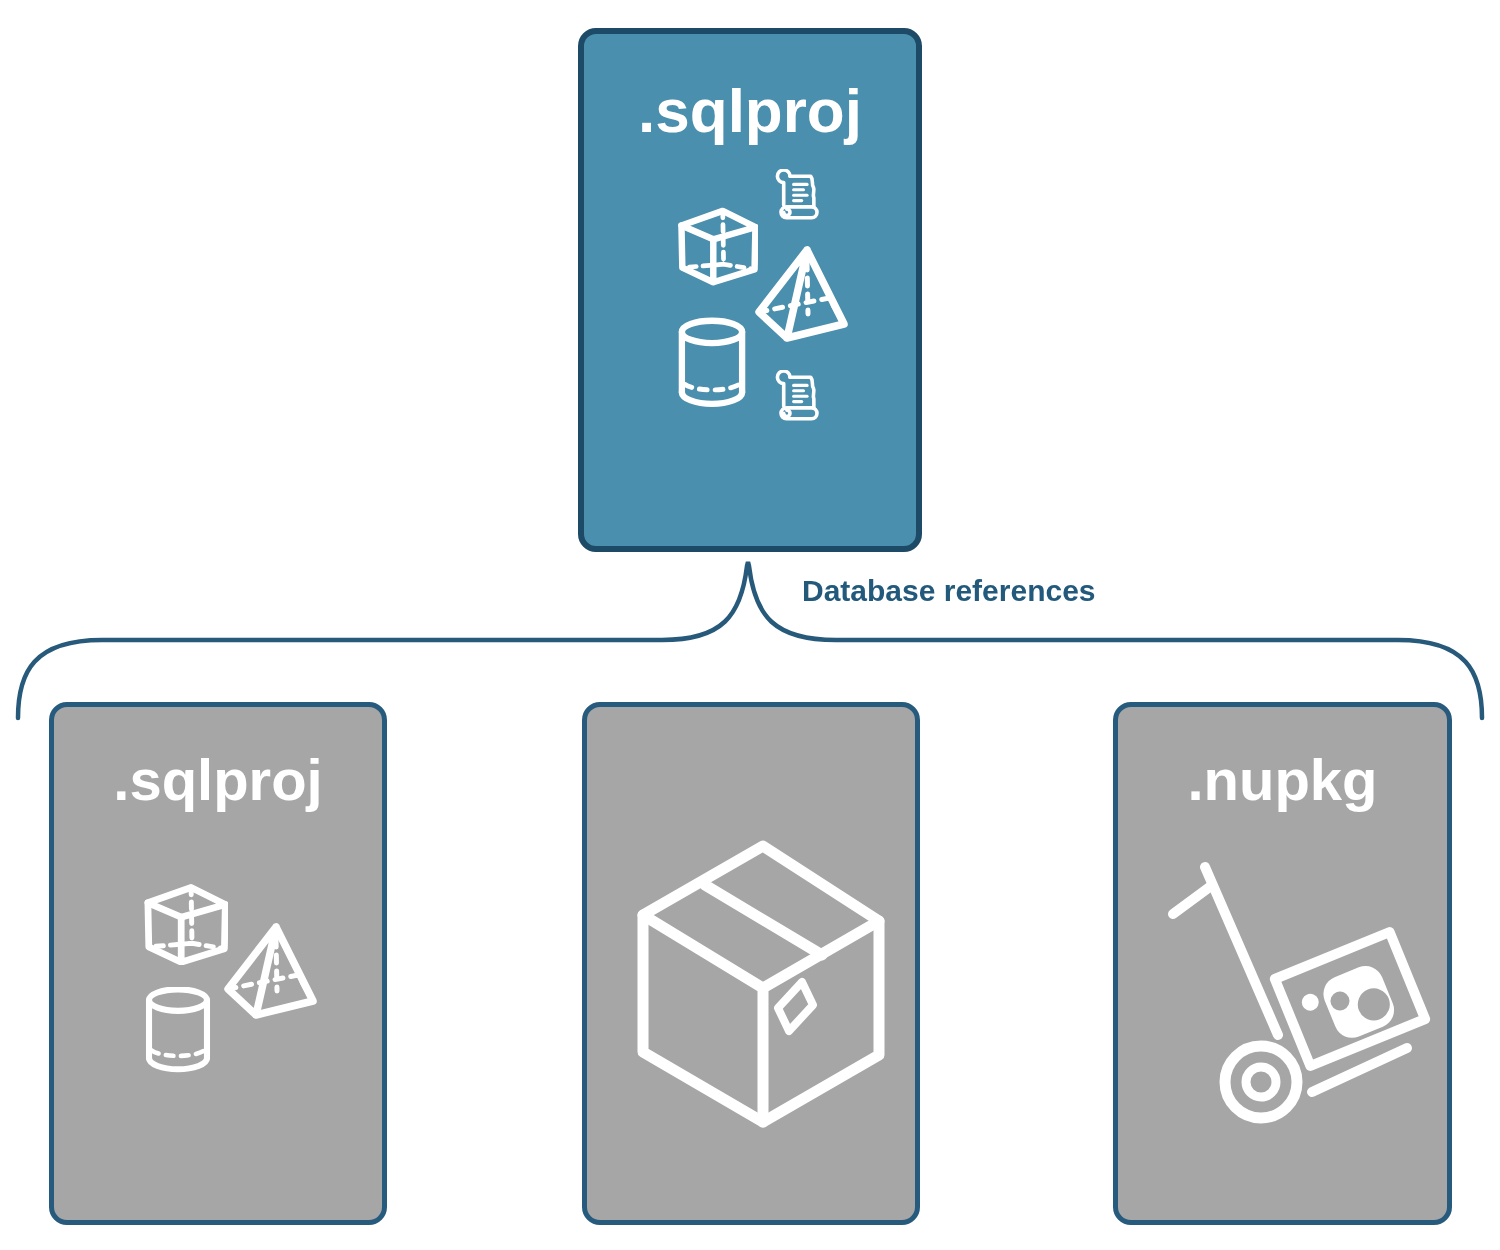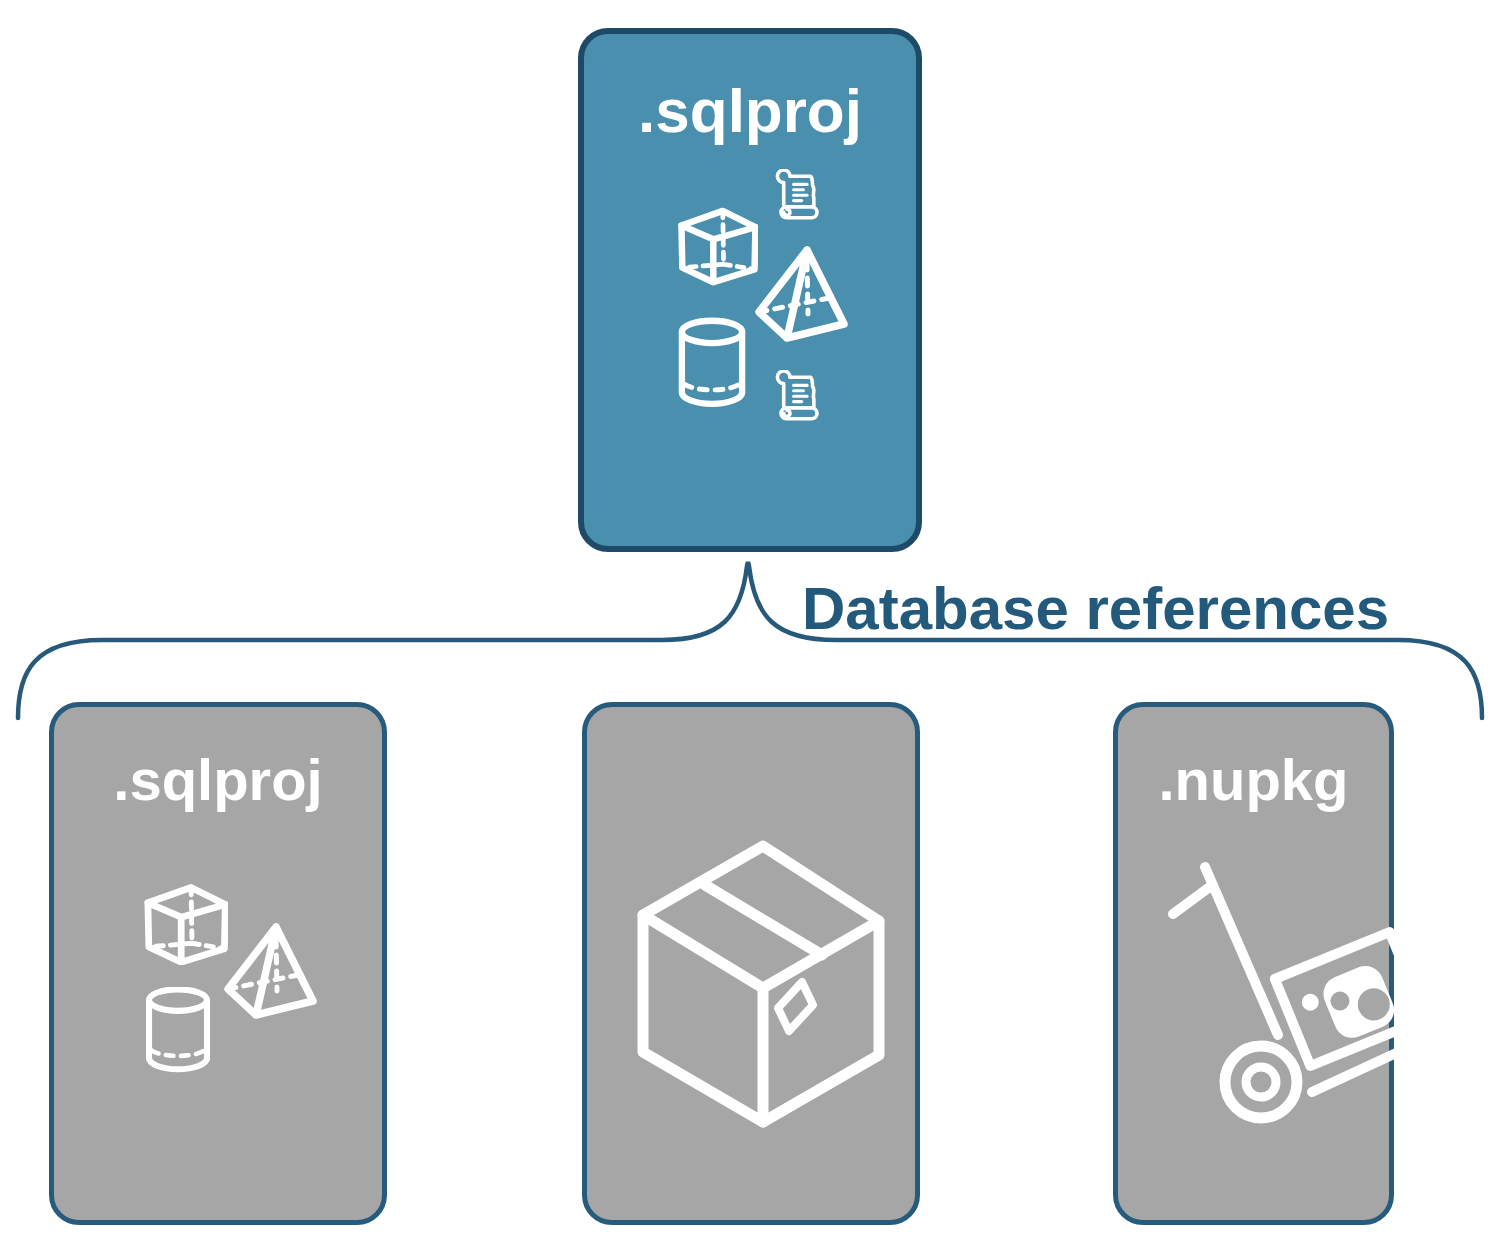--- a/index.html
+++ b/index.html
@@ -1,43 +1,43 @@
 <!DOCTYPE html>
 <html><head>
 <meta charset="utf-8">
 <style>
   html,body{margin:0;padding:0;background:#ffffff;}
   .canvas{
     position:relative;width:1500px;height:1250px;background:#ffffff;
     font-family:"Liberation Sans", sans-serif;overflow:hidden;
   }
   .node{
-    position:absolute;border-radius:30px;box-sizing:border-box;
+    position:absolute;border-radius:18px;box-sizing:border-box;
   }
   .node-root{
     left:578px;top:28px;width:344px;height:524px;
     background:#4a8fad;border:6px solid #1d4a66;
   }
   .node-child{
     background:#a6a6a6;border:5px solid #265b7d;
     top:702px;height:523px;
   }
   .node-child1{left:49px;width:338px;}
   .node-child2{left:582px;width:338px;}
-  .node-child3{left:1113px;width:281px;}
+  .node-child3{left:1113px;width:339px;}
   .node-title{
     display:block;text-align:center;color:#ffffff;font-weight:bold;
     font-size:58px;line-height:1;padding-top:44px;letter-spacing:0px;
   }
   .node-root .node-title{font-size:62px;padding-top:46px;}
   .icon{position:absolute;}
   .connector-layer{position:absolute;left:0;top:0;width:1500px;height:1250px;pointer-events:none;}
   .connector-label{
     position:absolute;left:802px;top:574px;
-    font-size:60px;font-weight:bold;color:#235a7c;white-space:nowrap;
+    font-size:30px;font-weight:bold;color:#235a7c;white-space:nowrap;
   }
   svg{display:block;}
 </style>
 </head>
 <body>
 
 <div class="canvas">
 
   <div class="node node-root">
     <span class="node-title">.sqlproj</span>

